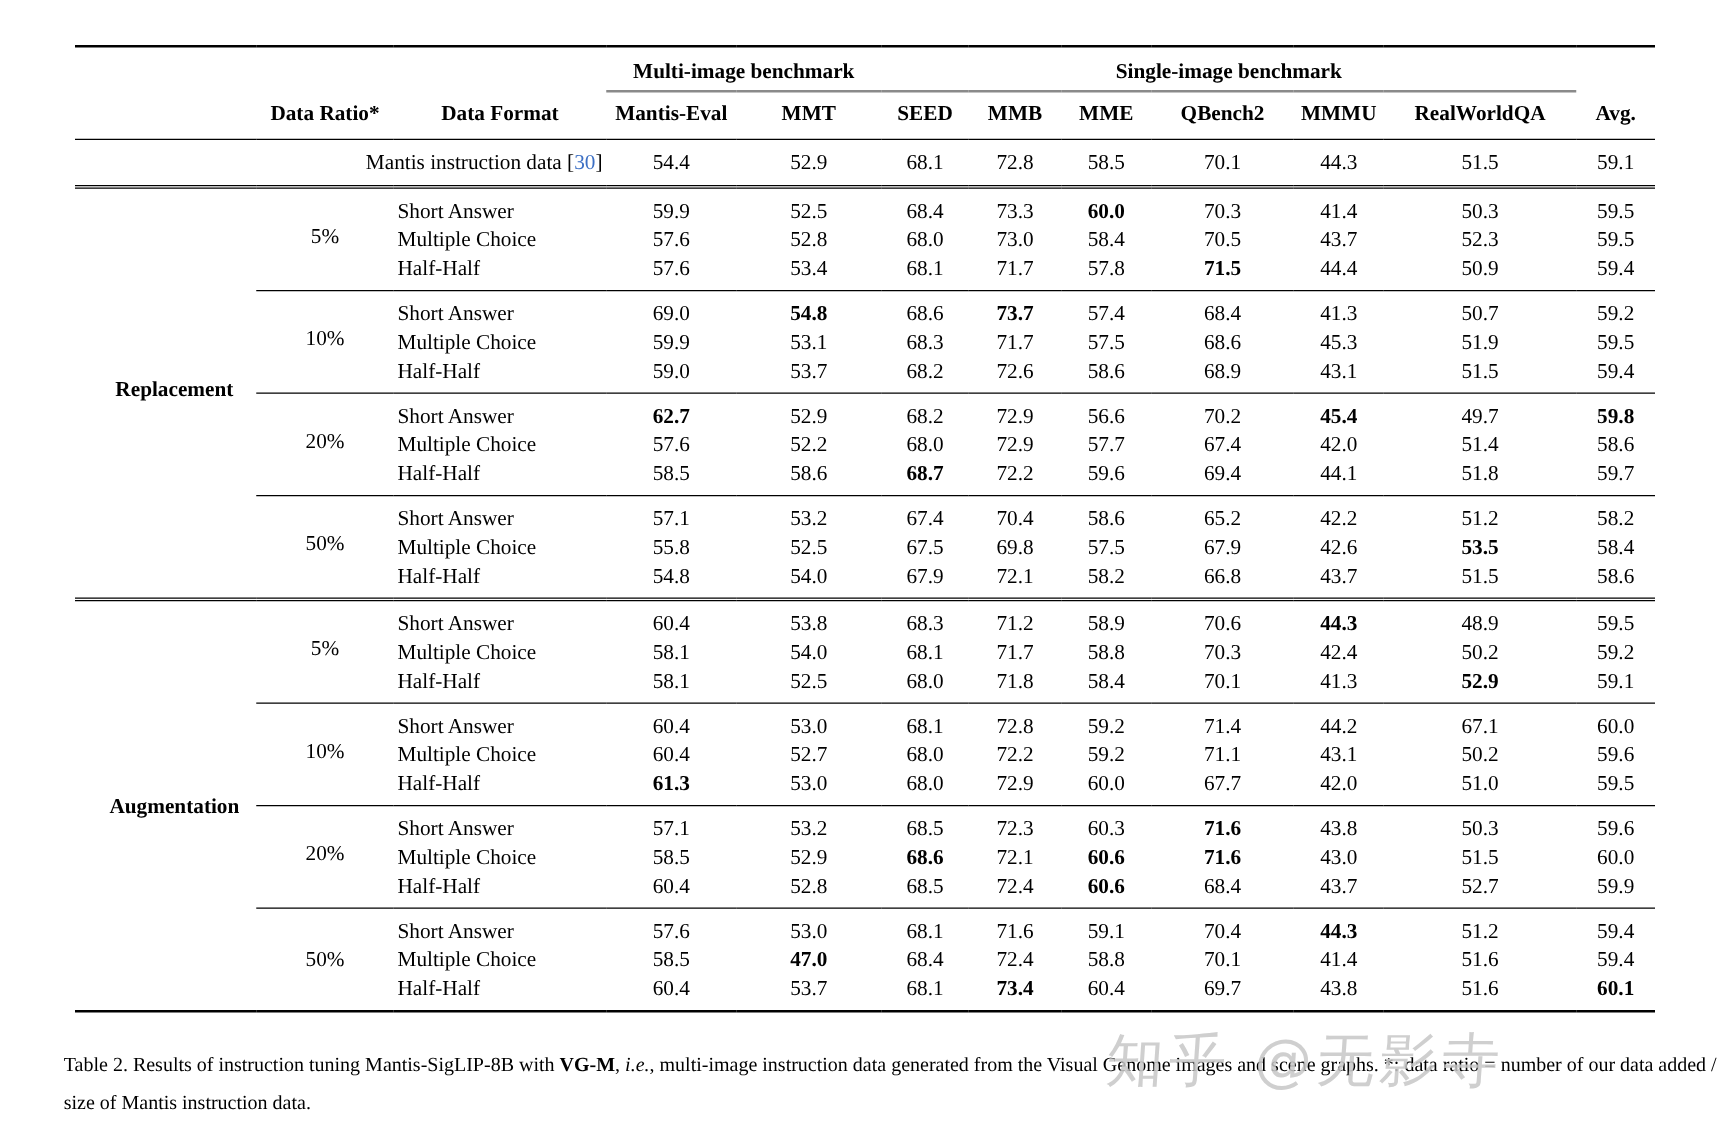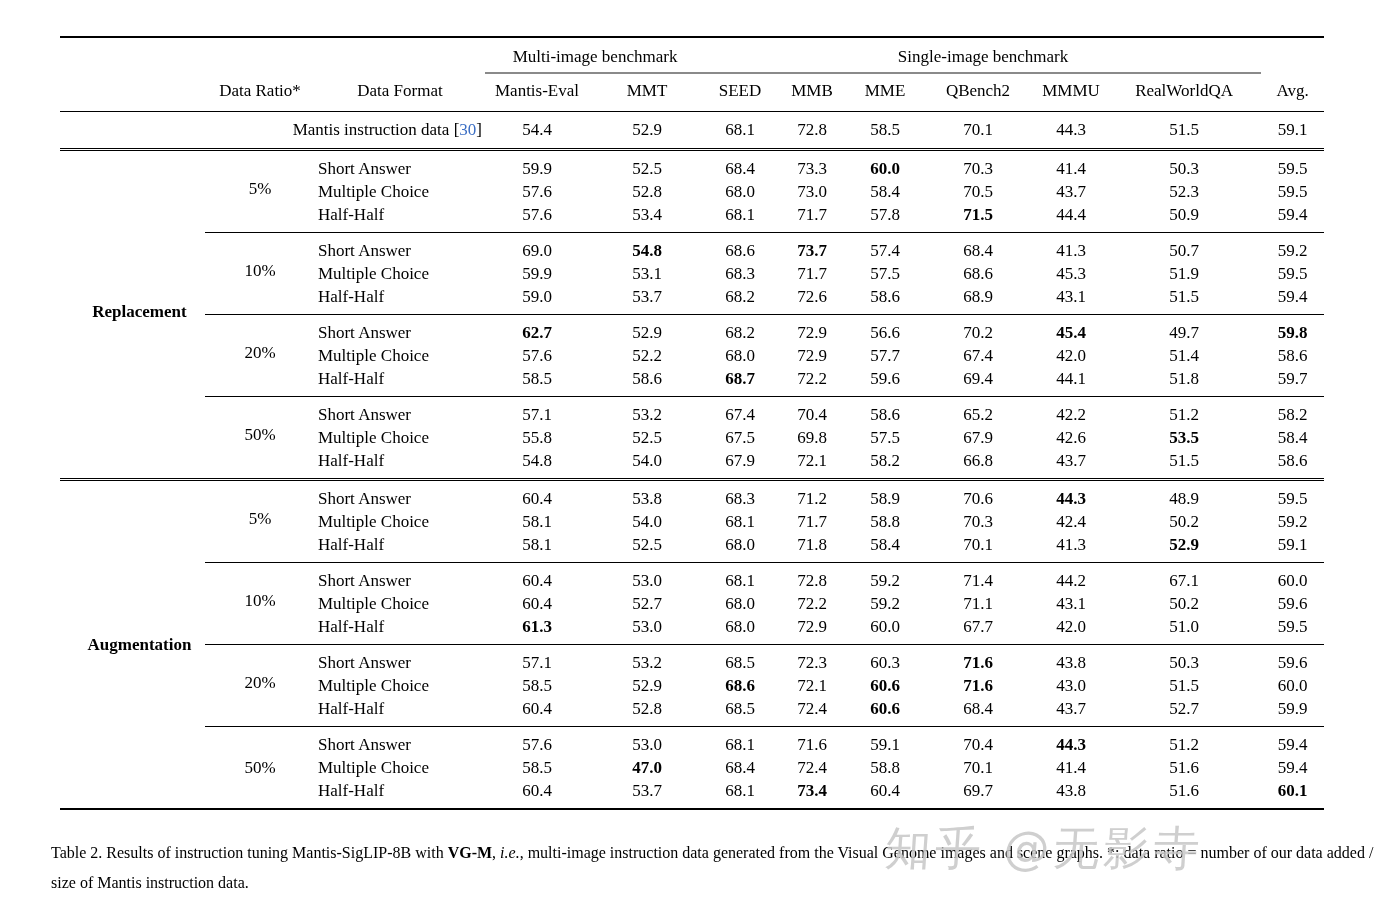--- a/index.html
+++ b/index.html
@@ -7,21 +7,21 @@
     width:1381px;height:912px;background:#ffffff;position:relative;overflow:hidden;
     font-family:"Liberation Serif","DejaVu Serif",serif;color:#000;
   }
   .page{position:absolute;inset:0;}
   table.results-table{
     table-layout:fixed;border-collapse:collapse;width:1264px;margin:36px 0 0 60px;
     border-top:2px solid #000;border-bottom:2px solid #000;
     font-size:17px;
   }
   th,td{padding:0 3px;line-height:23px;text-align:center;vertical-align:middle;font-weight:normal;}
-  thead th{font-weight:normal;}
+  thead th{font-weight:bold;}
   .span-head{padding:7px 0 4px 0;border-bottom:2px solid #8a8a8a;font-size:17px;}
   .col-head-row th{padding-top:5px;padding-bottom:9px;border-bottom:1.5px solid #000;}
   .baseline-row td{padding-top:6px;padding-bottom:7px;border-bottom:3px double #000;}
   .baseline-label{text-align:right;}
   .cite{color:#3c6fc4;text-decoration:none;cursor:pointer;}
   .group-cell{font-weight:bold;text-align:center;padding-left:17px;vertical-align:middle;}
   .ratio-cell{vertical-align:middle;}
   .format-cell{text-align:left;}
   .value-cell{text-align:center;}
   .bold{font-weight:bold;}

